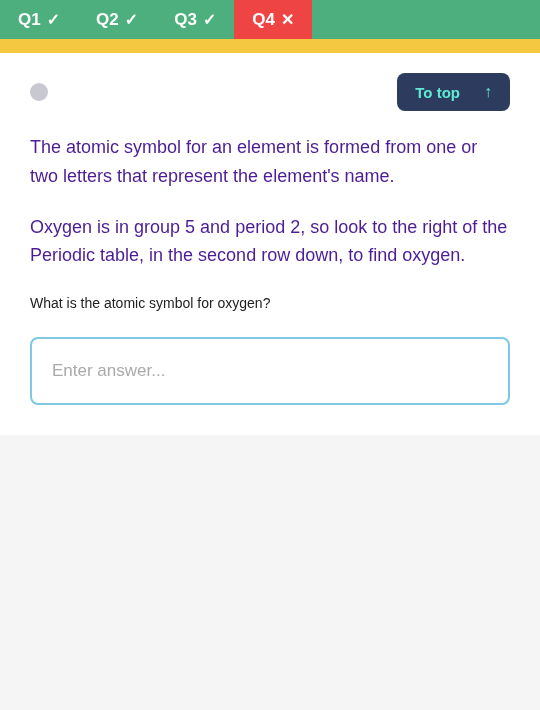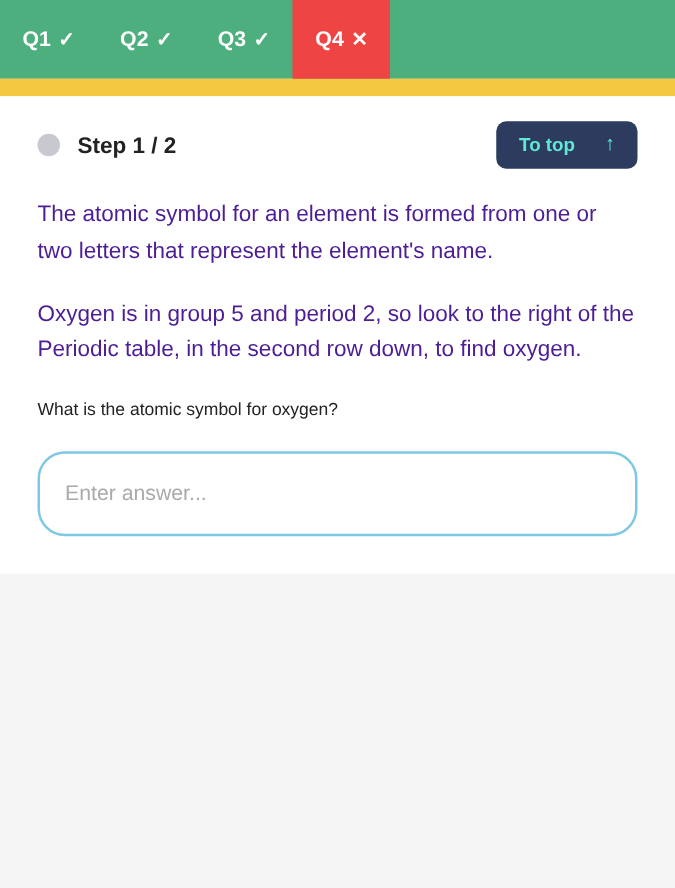--- a/index.html
+++ b/index.html
@@ -13,21 +13,21 @@
       background: #f5f5f5;
       width: 540px;
       height: 710px;
       overflow: hidden;
     }
 
     
     .nav-bar {
       display: flex;
       align-items: stretch;
-      height: 63px;
+      height: 39px;
       background: #4caf7d;
     }
 
     .nav-item {
       display: flex;
       align-items: center;
       justify-content: center;
       padding: 0 18px;
       font-size: 17px;
       font-weight: 700;
@@ -140,21 +140,21 @@
     .question-text {
       font-size: 14px;
       line-height: 1.6;
       color: #222;
       margin-bottom: 22px;
     }
 
     
     .answer-input-container {
       border: 2px solid #7ec8e3;
-      border-radius: 22px;
+      border-radius: 8px;
       padding: 4px;
     }
 
     .answer-input {
       width: 100%;
       border: none;
       outline: none;
       font-size: 17px;
       color: #aaa;
       padding: 18px 16px;
@@ -188,21 +188,20 @@
   </div>
 </nav>
 
 <div class="yellow-band"></div>
 
 <div class="content-area">
 
   <div class="step-header">
     <div class="step-left">
       <div class="step-dot"></div>
-      <span class="step-label">Step 1 / 2</span>
       <div class="step-line"></div>
     </div>
     <button class="to-top-btn">
       <span>To top</span>
       <span class="arrow">↑</span>
     </button>
   </div>
 
   <p class="body-text">The atomic symbol for an element is formed from one or two letters that represent the element's name.</p>
 

